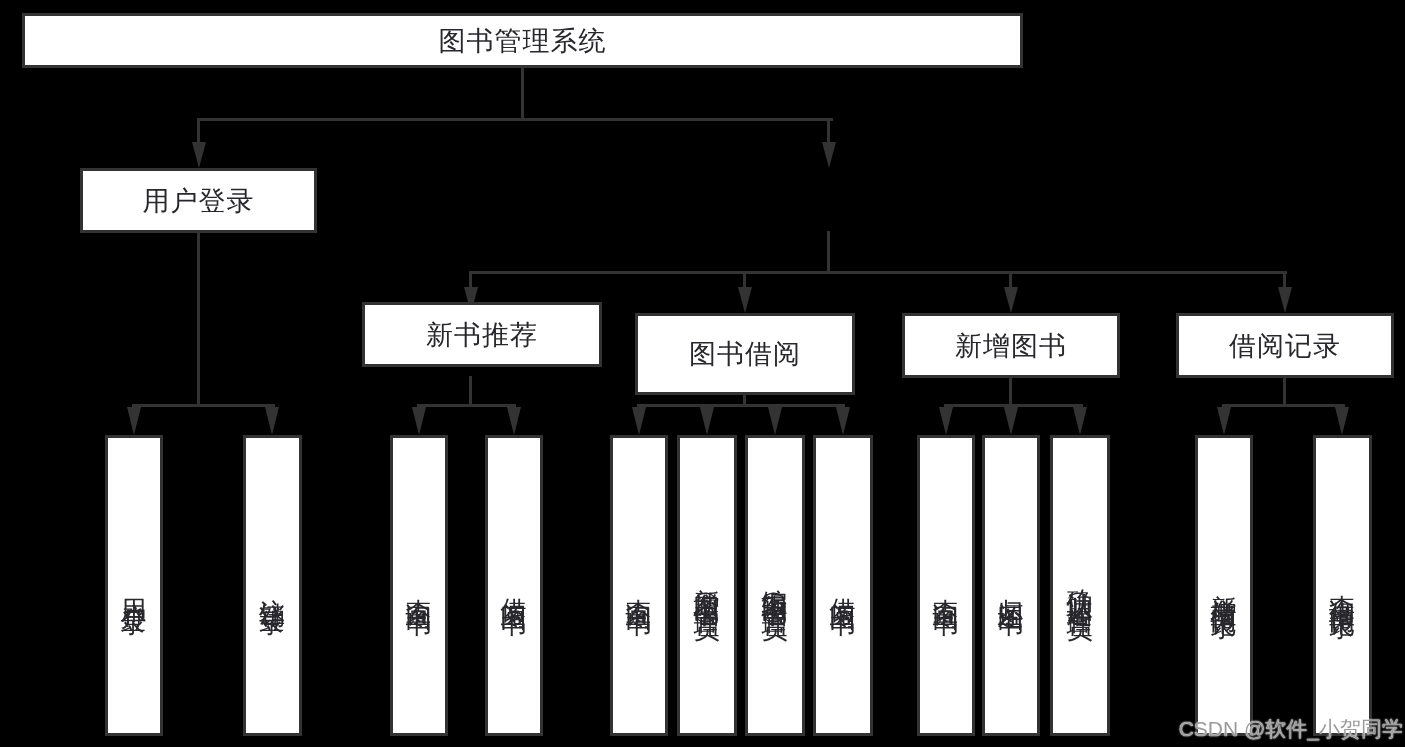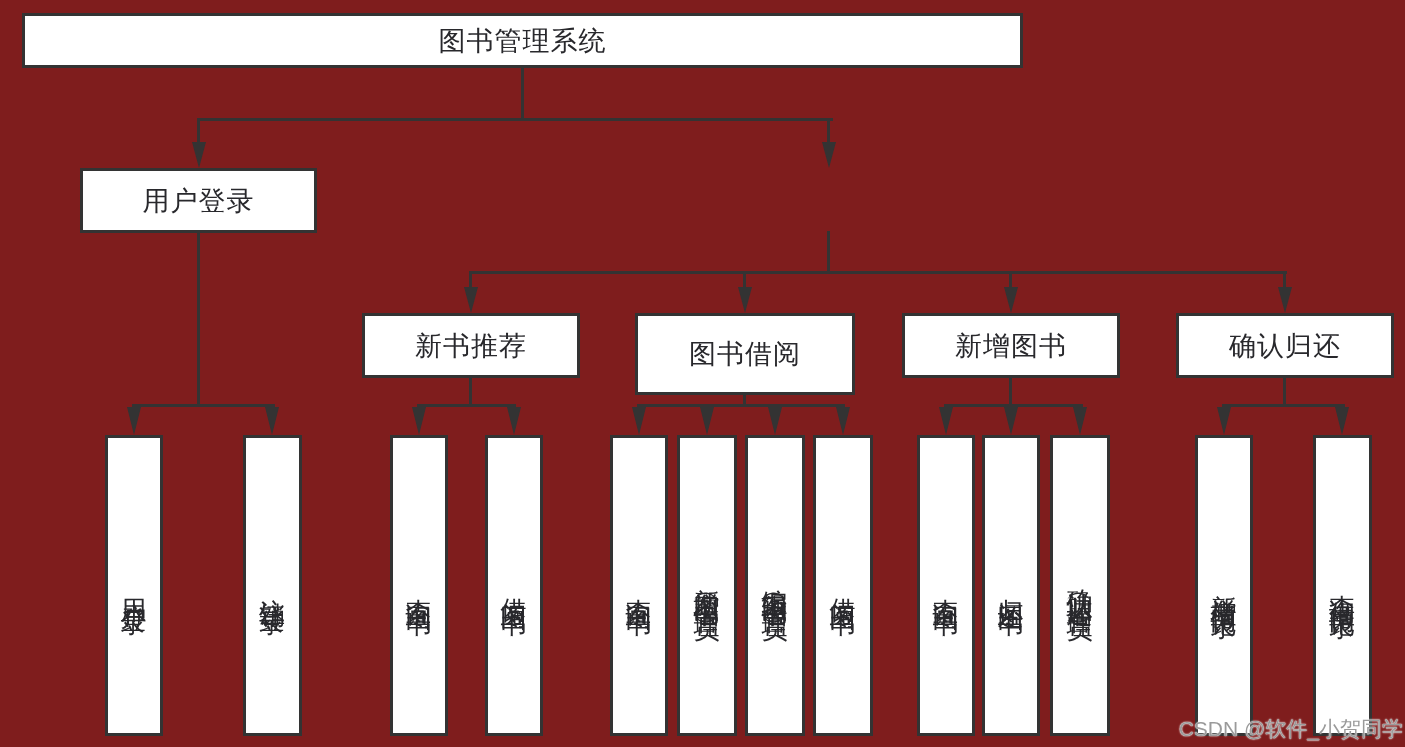--- a/index.html
+++ b/index.html
@@ -5,21 +5,21 @@
   html, body {
     margin: 0;
     padding: 0;
     background: #ffffff;
     font-family: "Liberation Sans", "DejaVu Sans", sans-serif;
   }
   #canvas {
     position: relative;
     width: 1405px;
     height: 747px;
-    background: #7f1d1d;
+    background: #000000;
     overflow: hidden;
   }
   .node {
     position: absolute;
     background: #ffffff;
     border: 3px solid #333333;
     box-sizing: border-box;
     display: flex;
     align-items: center;
     justify-content: center;
@@ -112,24 +112,24 @@
 
   <div class="line" style="left:1283px;top:376px;width:3px;height:31px"></div>
   <div class="line" style="left:1222px;top:404px;width:123px;height:3px"></div>
   <div class="arrow arrow-l" style="left:1217px;top:407px"></div>
   <div class="arrow arrow-l" style="left:1335px;top:407px"></div>
 
   <div class="node hnode" style="left:22px;top:13px;width:1001px;height:55px">图书管理系统</div>
 
   <div class="node hnode" style="left:80px;top:168px;width:237px;height:65px">用户登录</div>
 
-  <div class="node hnode" style="left:362px;top:313px;width:218px;height:65px">新书推荐</div>
+  <div class="node hnode" style="left:362px;top:302px;width:240px;height:65px">新书推荐</div>
   <div class="node hnode" style="left:635px;top:313px;width:220px;height:82px">图书借阅</div>
   <div class="node hnode" style="left:902px;top:313px;width:218px;height:65px">新增图书</div>
-  <div class="node hnode" style="left:1176px;top:313px;width:218px;height:65px">确认归还</div>
+  <div class="node hnode" style="left:1176px;top:313px;width:218px;height:65px">借阅记录</div>
 
   <div class="node vnode" style="left:105px;top:435px;width:58px;height:301px">
     <span>用户登录</span>
     </div>
   <div class="node vnode" style="left:243px;top:435px;width:59px;height:301px">
     <span>注销登录</span>
     </div>
 
   <div class="node vnode" style="left:390px;top:435px;width:58px;height:301px">
     <span>查询图书</span>

